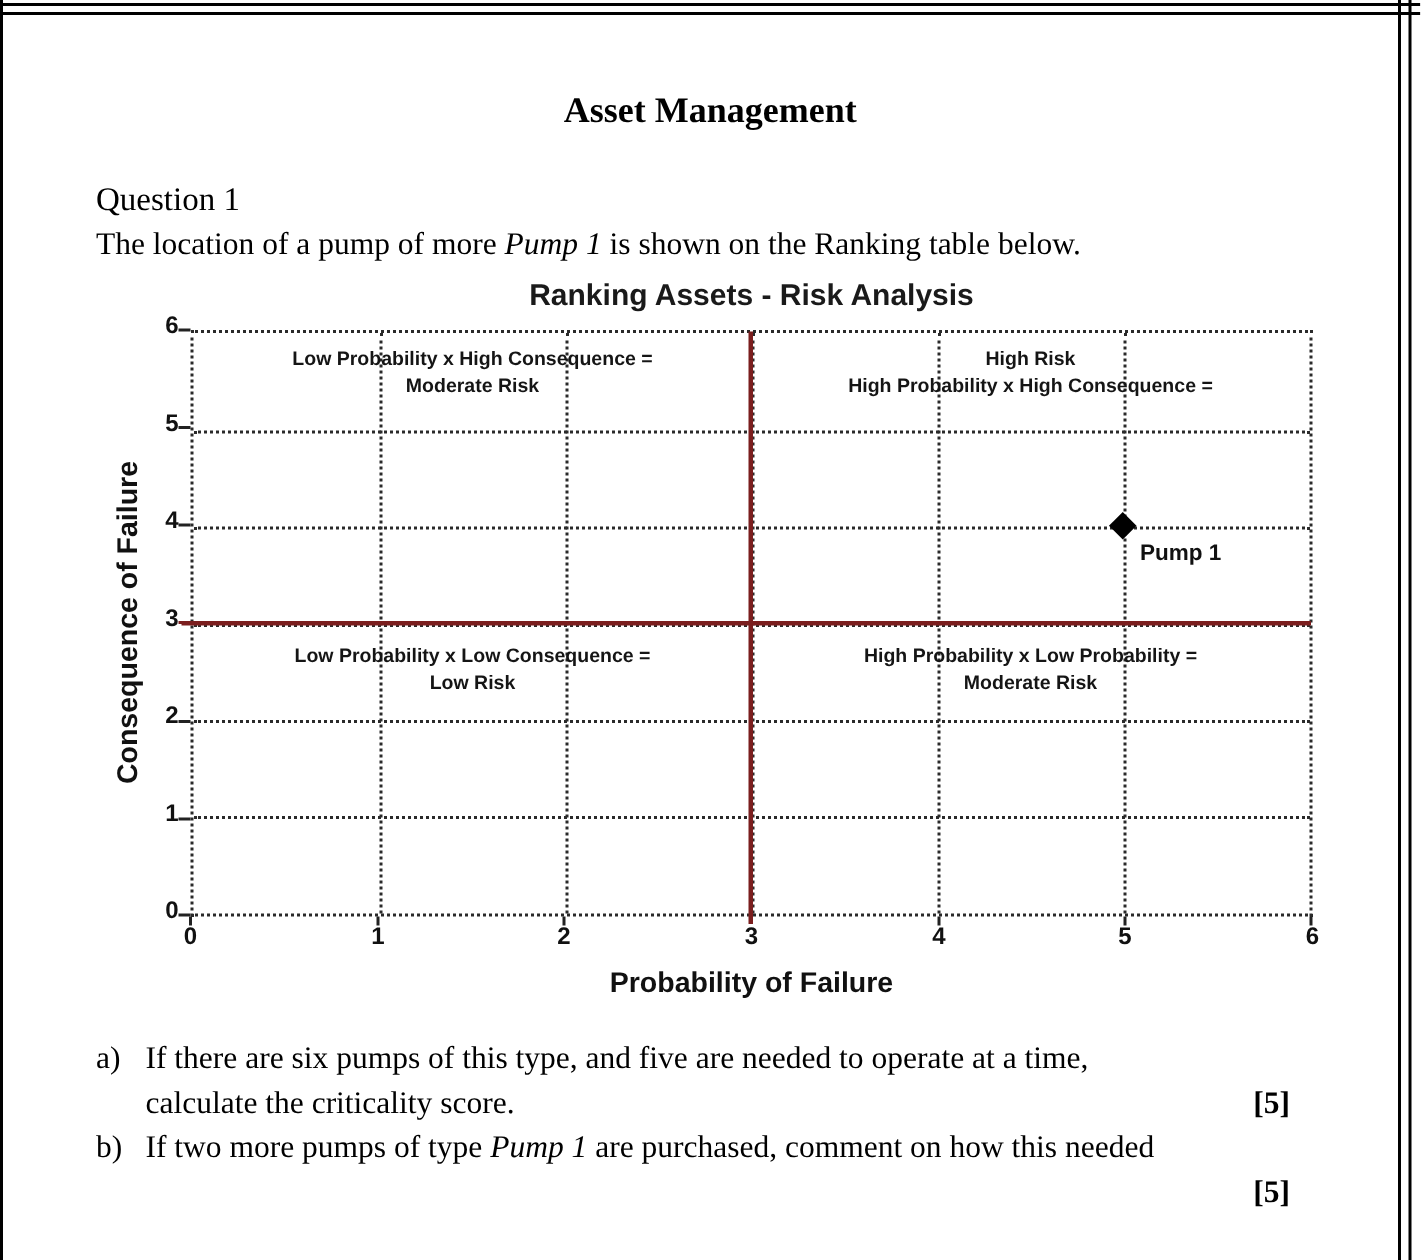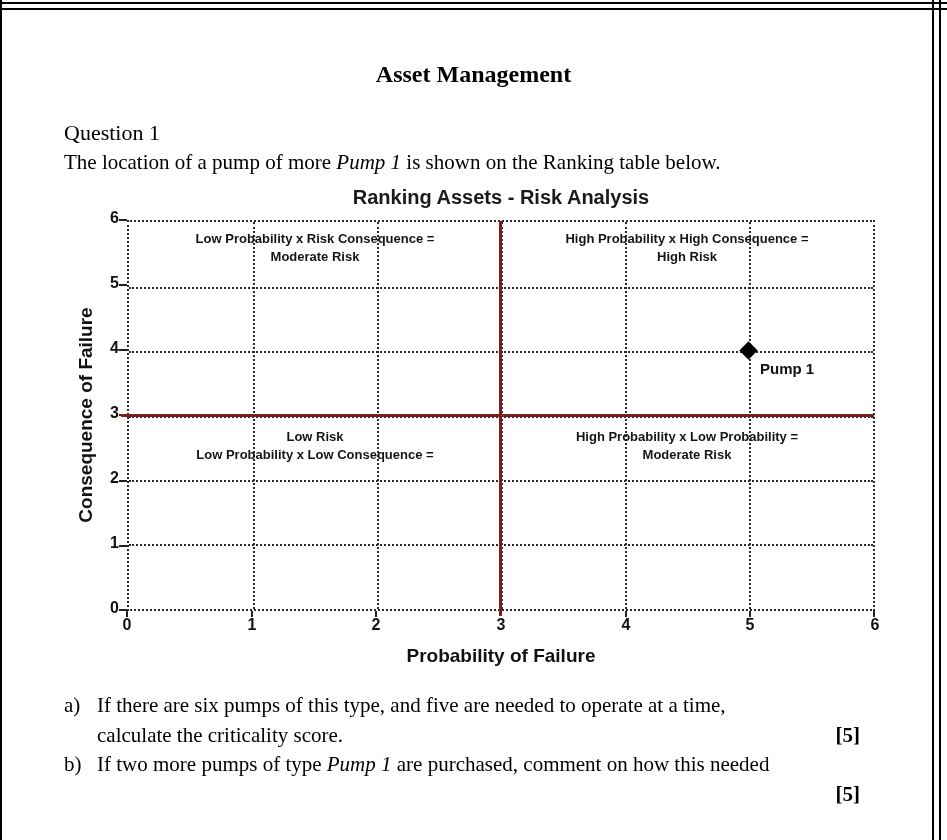--- a/index.html
+++ b/index.html
@@ -79,30 +79,30 @@
     <div class="gh" style="top:16.667%;"></div>
     <div class="gh" style="top:33.333%;"></div>
     <div class="gh" style="top:50%;"></div>
     <div class="gh" style="top:66.667%;"></div>
     <div class="gh" style="top:83.333%;"></div>
 
     <div class="red-h"></div>
     <div class="red-v"></div>
 
     <div class="quad quad-tl">
-      <div>Low Probability x Risk Consequence =</div>
+      <div>Low Probability x High Consequence =</div>
       <div>Moderate Risk</div>
     </div>
     <div class="quad quad-tr">
+      <div>High Risk</div>
       <div>High Probability x High Consequence =</div>
-      <div>High Risk</div>
     </div>
     <div class="quad quad-bl">
+      <div>Low Probability x Low Consequence =</div>
       <div>Low Risk</div>
-      <div>Low Probability x Low Consequence =</div>
     </div>
     <div class="quad quad-br">
       <div>High Probability x Low Probability =</div>
       <div>Moderate Risk</div>
     </div>
 
     <div class="pump-marker"></div>
     <div class="pump-label">Pump 1</div>
   </div>
 

